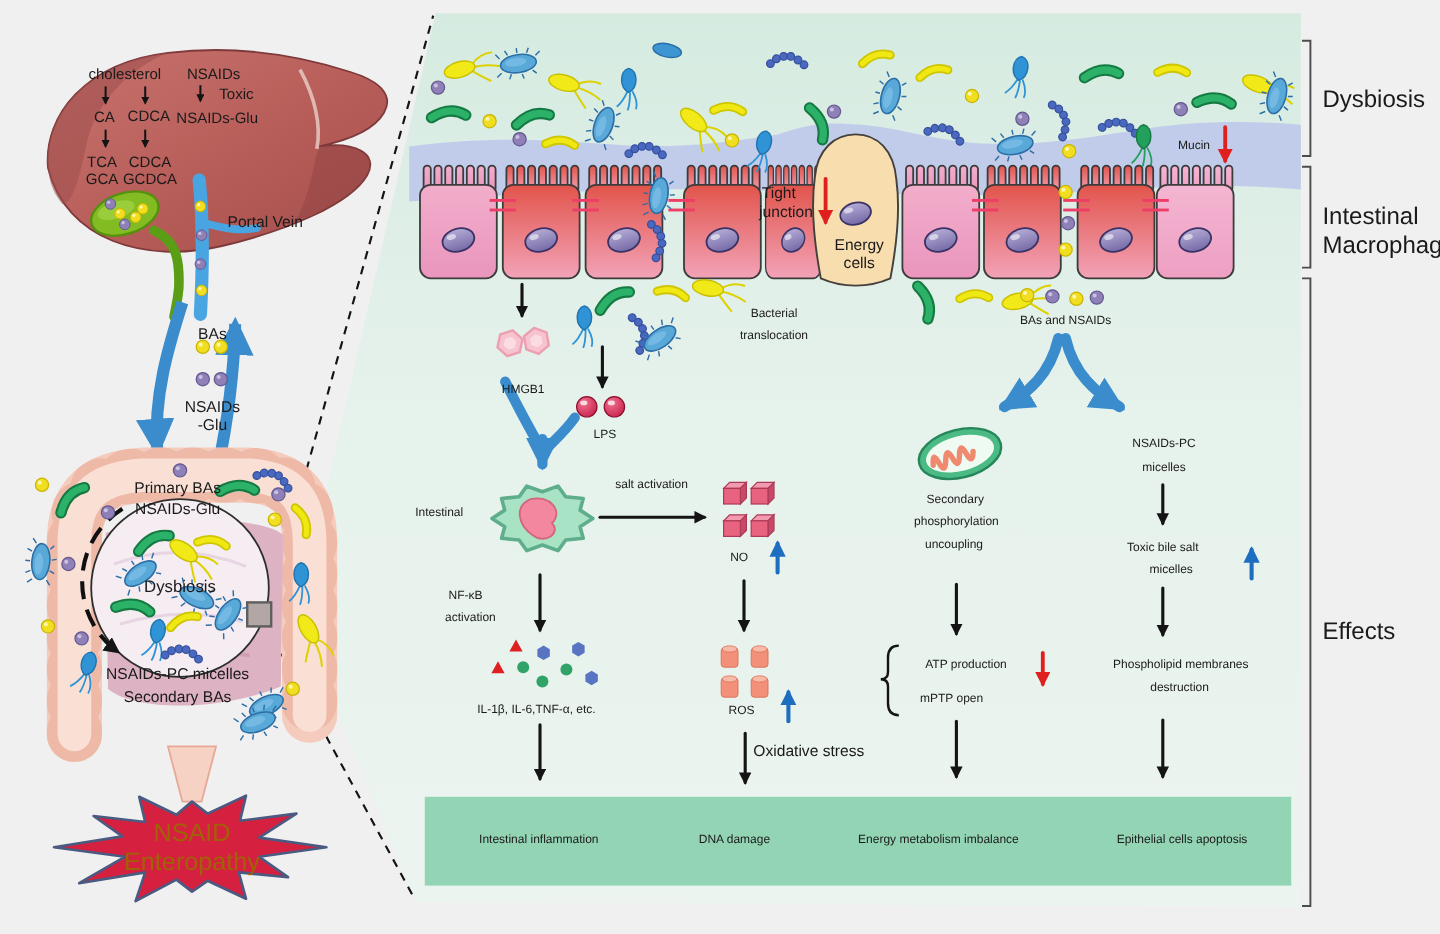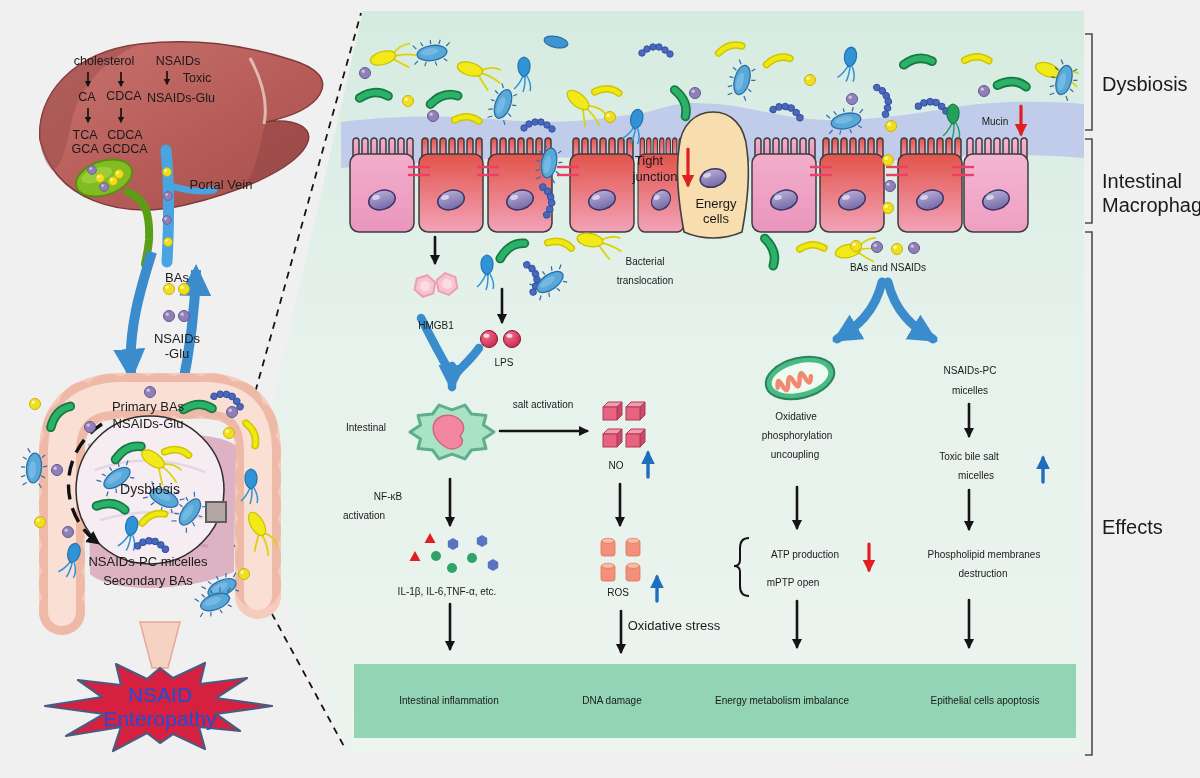--- a/index.html
+++ b/index.html
@@ -5,21 +5,21 @@
   html,body{margin:0;padding:0;background:#f0f0f1;}
   #stage{position:relative;width:1200px;height:778px;overflow:hidden;background:#f0f0f1;
          font-family:"Liberation Sans",sans-serif;color:#1a1a1a;}
   #art{position:absolute;left:0;top:0;}
   .lbl{position:absolute;transform:translate(-50%,-50%);white-space:nowrap;font-size:13px;
        line-height:1.05;color:#1a1a1a;}
   .s12{font-size:12.5px;}
   .s14{font-size:14px;}
   .s15{font-size:10px;}
   .s21{font-size:21px;font-weight:500;}
-  .white{color:#1d4ed8;}
+  .white{color:#a16207;}
   .lblL{position:absolute;transform:translateY(-50%);white-space:nowrap;font-size:20px;color:#1a1a1a;}
 </style>
 </head>
 <body>
 
 <div id="stage">
 
 <svg id="art" width="1200" height="778" viewBox="0 0 1200 778">
 <defs>
   <linearGradient id="gPanel" x1="0" y1="0" x2="0" y2="1">
@@ -460,26 +460,26 @@
 <div class="lbl s15" style="left:645px;top:262px">Bacterial</div>
 <div class="lbl s15" style="left:645px;top:281px">translocation</div>
 <div class="lbl s15" style="left:888px;top:268px">BAs and NSAIDs</div>
 
 <div class="lbl s15" style="left:436px;top:326px">HMGB1</div>
 <div class="lbl s15" style="left:504px;top:363px">LPS</div>
 <div class="lbl s15" style="left:366px;top:428px">Intestinal</div>
 <div class="lbl s15" style="left:543px;top:405px">salt activation</div>
 <div class="lbl s15" style="left:616px;top:466px">NO</div>
 <div class="lbl s15" style="left:388px;top:497px">NF-κB</div>
-<div class="lbl s15" style="left:364px;top:516px">activation</div>
+<div class="lbl s15" style="left:392px;top:516px">activation</div>
 <div class="lbl s15" style="left:447px;top:592px">IL-1β, IL-6,TNF-α, etc.</div>
 <div class="lbl s15" style="left:618px;top:593px">ROS</div>
 <div class="lbl" style="left:674px;top:626px">Oxidative stress</div>
 
-<div class="lbl s15" style="left:796px;top:417px">Oxidative</div>
+<div class="lbl s15" style="left:796px;top:417px">Secondary</div>
 <div class="lbl s15" style="left:797px;top:436px">phosphorylation</div>
 <div class="lbl s15" style="left:795px;top:455px">uncoupling</div>
 <div class="lbl s15" style="left:970px;top:371px">NSAIDs-PC</div>
 <div class="lbl s15" style="left:970px;top:391px">micelles</div>
 <div class="lbl s15" style="left:969px;top:457px">Toxic bile salt</div>
 <div class="lbl s15" style="left:976px;top:476px">micelles</div>
 <div class="lbl s15" style="left:805px;top:555px">ATP production</div>
 <div class="lbl s15" style="left:793px;top:583px">mPTP open</div>
 <div class="lbl s15" style="left:984px;top:555px">Phospholipid membranes</div>
 <div class="lbl s15" style="left:983px;top:574px">destruction</div>

